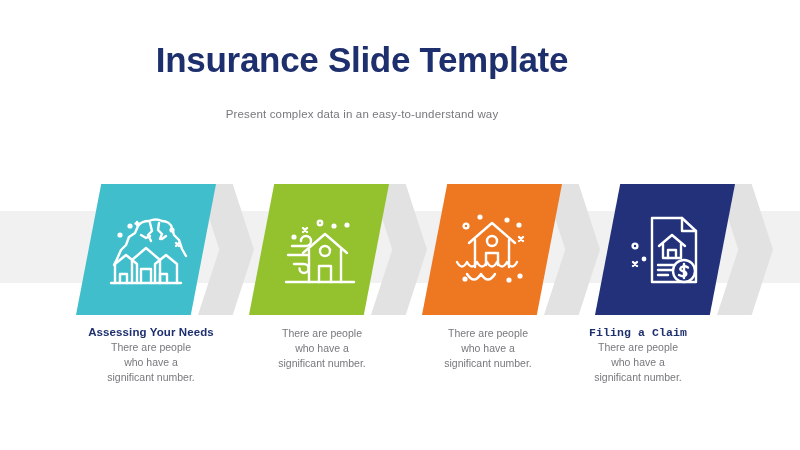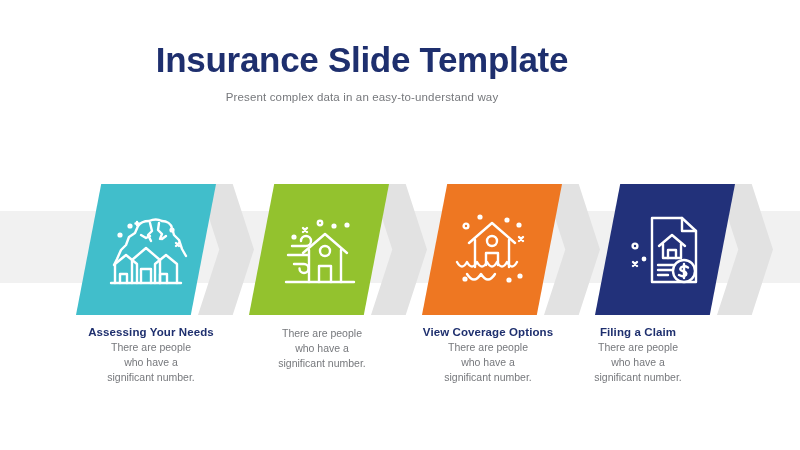--- a/index.html
+++ b/index.html
@@ -33,21 +33,21 @@
     font-size: 35px;
     font-weight: bold;
     color: #1e2f6e;
     letter-spacing: -0.3px;
     line-height: 1.05;
     margin: 0;
   }
   #slide-subtitle {
     font-size: 11.5px;
     color: #76787c;
-    margin-top: 12px;
+    margin-top: 29px;
     letter-spacing: 0.15px;
   }
 
   
   #band {
     position: absolute;
     left: 0;
     top: 211px;
     width: 800px;
     height: 72px;
@@ -261,30 +261,29 @@
 
     <div class="caption" style="left:229px;">
       <div class="caption-body" style="color: rgb(118, 120, 124);">
         <span>There are people</span>
         <span>who have a</span>
         <span>significant number.</span>
       </div>
     </div>
 
     <div class="caption" style="left:380px;width:200px;">
-      <div class="caption-title" style="color: rgb(30, 47, 110);">View Coverage Options</div>
       <div class="caption-body" style="color: rgb(118, 120, 124);">
         <span>There are people</span>
         <span>who have a</span>
         <span>significant number.</span>
       </div>
     </div>
 
     <div class="caption" style="left:545px;">
-      <div class="caption-title" style="color: rgb(30, 47, 110);">Filing a Claim</div>
+      <div class="caption-title" style="color: rgb(30, 47, 110); font-family: Liberation Mono, monospace;">Filing a Claim</div>
       <div class="caption-body" style="color: rgb(118, 120, 124);">
         <span>There are people</span>
         <span>who have a</span>
         <span>significant number.</span>
       </div>
     </div>
 
   </div>
 
 </div>

